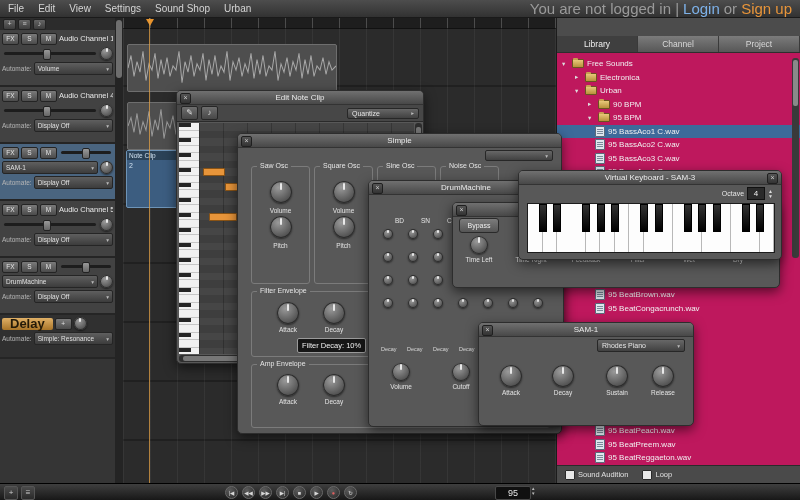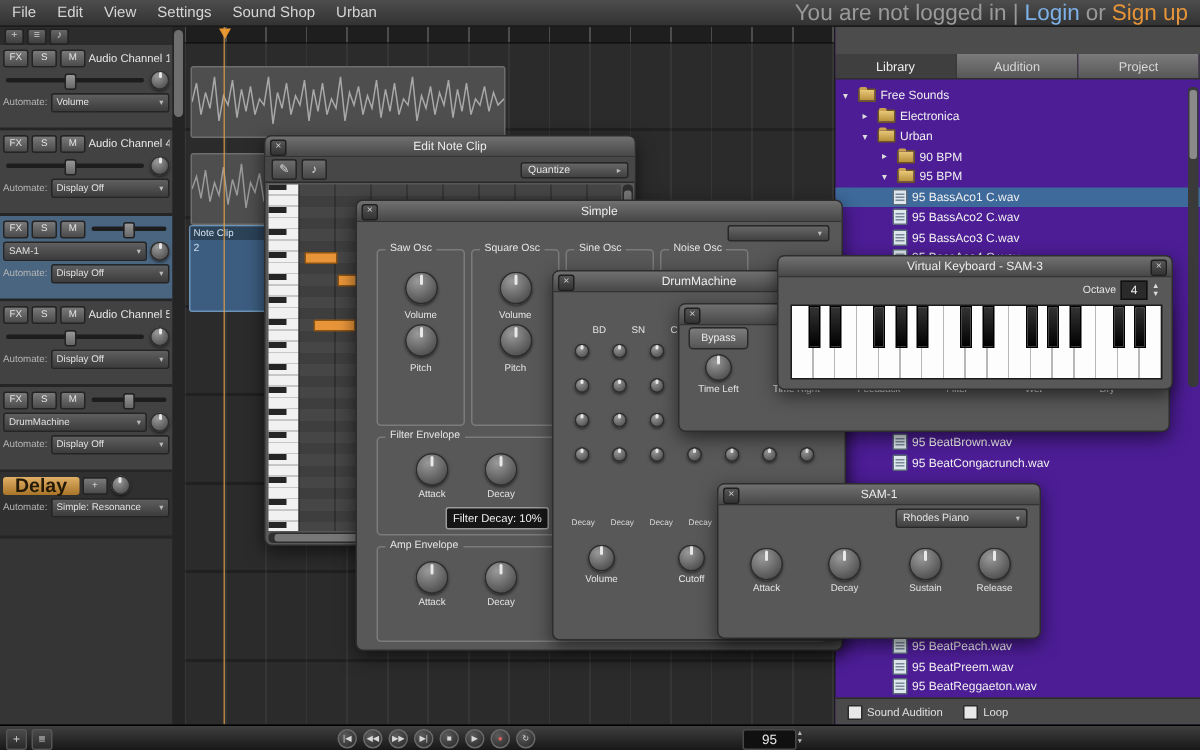--- a/index.html
+++ b/index.html
@@ -101,21 +101,21 @@
   .bypass-btn{position:absolute;left:6px;top:15px;width:38px;height:13px;background:linear-gradient(#7c7c7c,#555);
     border:1px solid #2a2a2a;border-radius:3px;font-size:7px;color:#eee;text-align:center;line-height:13px}
   
   .piano{position:absolute;left:8px;top:32px;width:246px;height:48px;background:
     repeating-linear-gradient(90deg,#fdfdfd 0 13.5px,#b8b8b8 13.5px 14.5px);border:1px solid #1c1c1c}
   .blackkey{position:absolute;top:0;width:8px;height:28px;background:linear-gradient(#333,#000);border:1px solid #000;box-sizing:border-box}
   .octave-ctrl{position:absolute;right:8px;top:16px;display:flex;align-items:center;gap:3px}
   .oct-box{width:16px;height:11px;background:#2a2a2a;border:1px solid #111;color:#eee;font-size:8px;text-align:center;line-height:11px}
   .stepper{display:flex;flex-direction:column;font-size:5px;line-height:5px;color:#ddd}
   
-  #library{position:absolute;left:556px;top:18px;width:244px;height:465px;background:#4c1d95;box-sizing:border-box;border-left:1px solid #1c1c1c}
+  #library{position:absolute;left:556px;top:18px;width:244px;height:465px;background:#be185d;box-sizing:border-box;border-left:1px solid #1c1c1c}
   #lib-top-strip{height:18px;background:#4c4c4c}
   .lib-tabs{display:flex;height:16px;border-bottom:1px solid #2e2e2e}
   .tab{flex:1;font-size:8.5px;text-align:center;line-height:16px;color:#d8d8d8;
     background:linear-gradient(#7b7b7b,#575757);border-right:1px solid #3a3a3a}
   .tab.active{background:#3f3f3f;color:#f0f0f0}
   .tree{padding-top:4px}
   .tree-row{display:flex;align-items:center;gap:3px;height:13.5px;font-size:8px;color:#f0f0f0;white-space:nowrap;overflow:hidden}
   .tree-row.selected{background:#3d6a9a}
   .tw{font-size:6.5px;color:#ddd;width:7px}
   .folder-ic{width:10px;height:7px;background:linear-gradient(#e8c87a,#b8903a);border:1px solid #6a5420;border-radius:1px;position:relative}
@@ -323,21 +323,21 @@
     <div class="nc-num">2</div>
   </div>
   <div class="marker"></div>
   <div class="playhead"></div>
 </div>
 
 <div id="library">
   <div id="lib-top-strip"></div>
   <div class="lib-tabs">
     <div class="tab active">Library</div>
-    <div class="tab">Audition</div>
+    <div class="tab">Channel</div>
     <div class="tab">Project</div>
   </div>
   <div class="tree">
     <div class="tree-row" style="padding-left:5px">
       <span class="tw">▾</span>
         <span class="folder-ic"></span>
       <span>Free Sounds</span>
     </div>
     <div class="tree-row" style="padding-left:18px">
       <span class="tw">▸</span>

